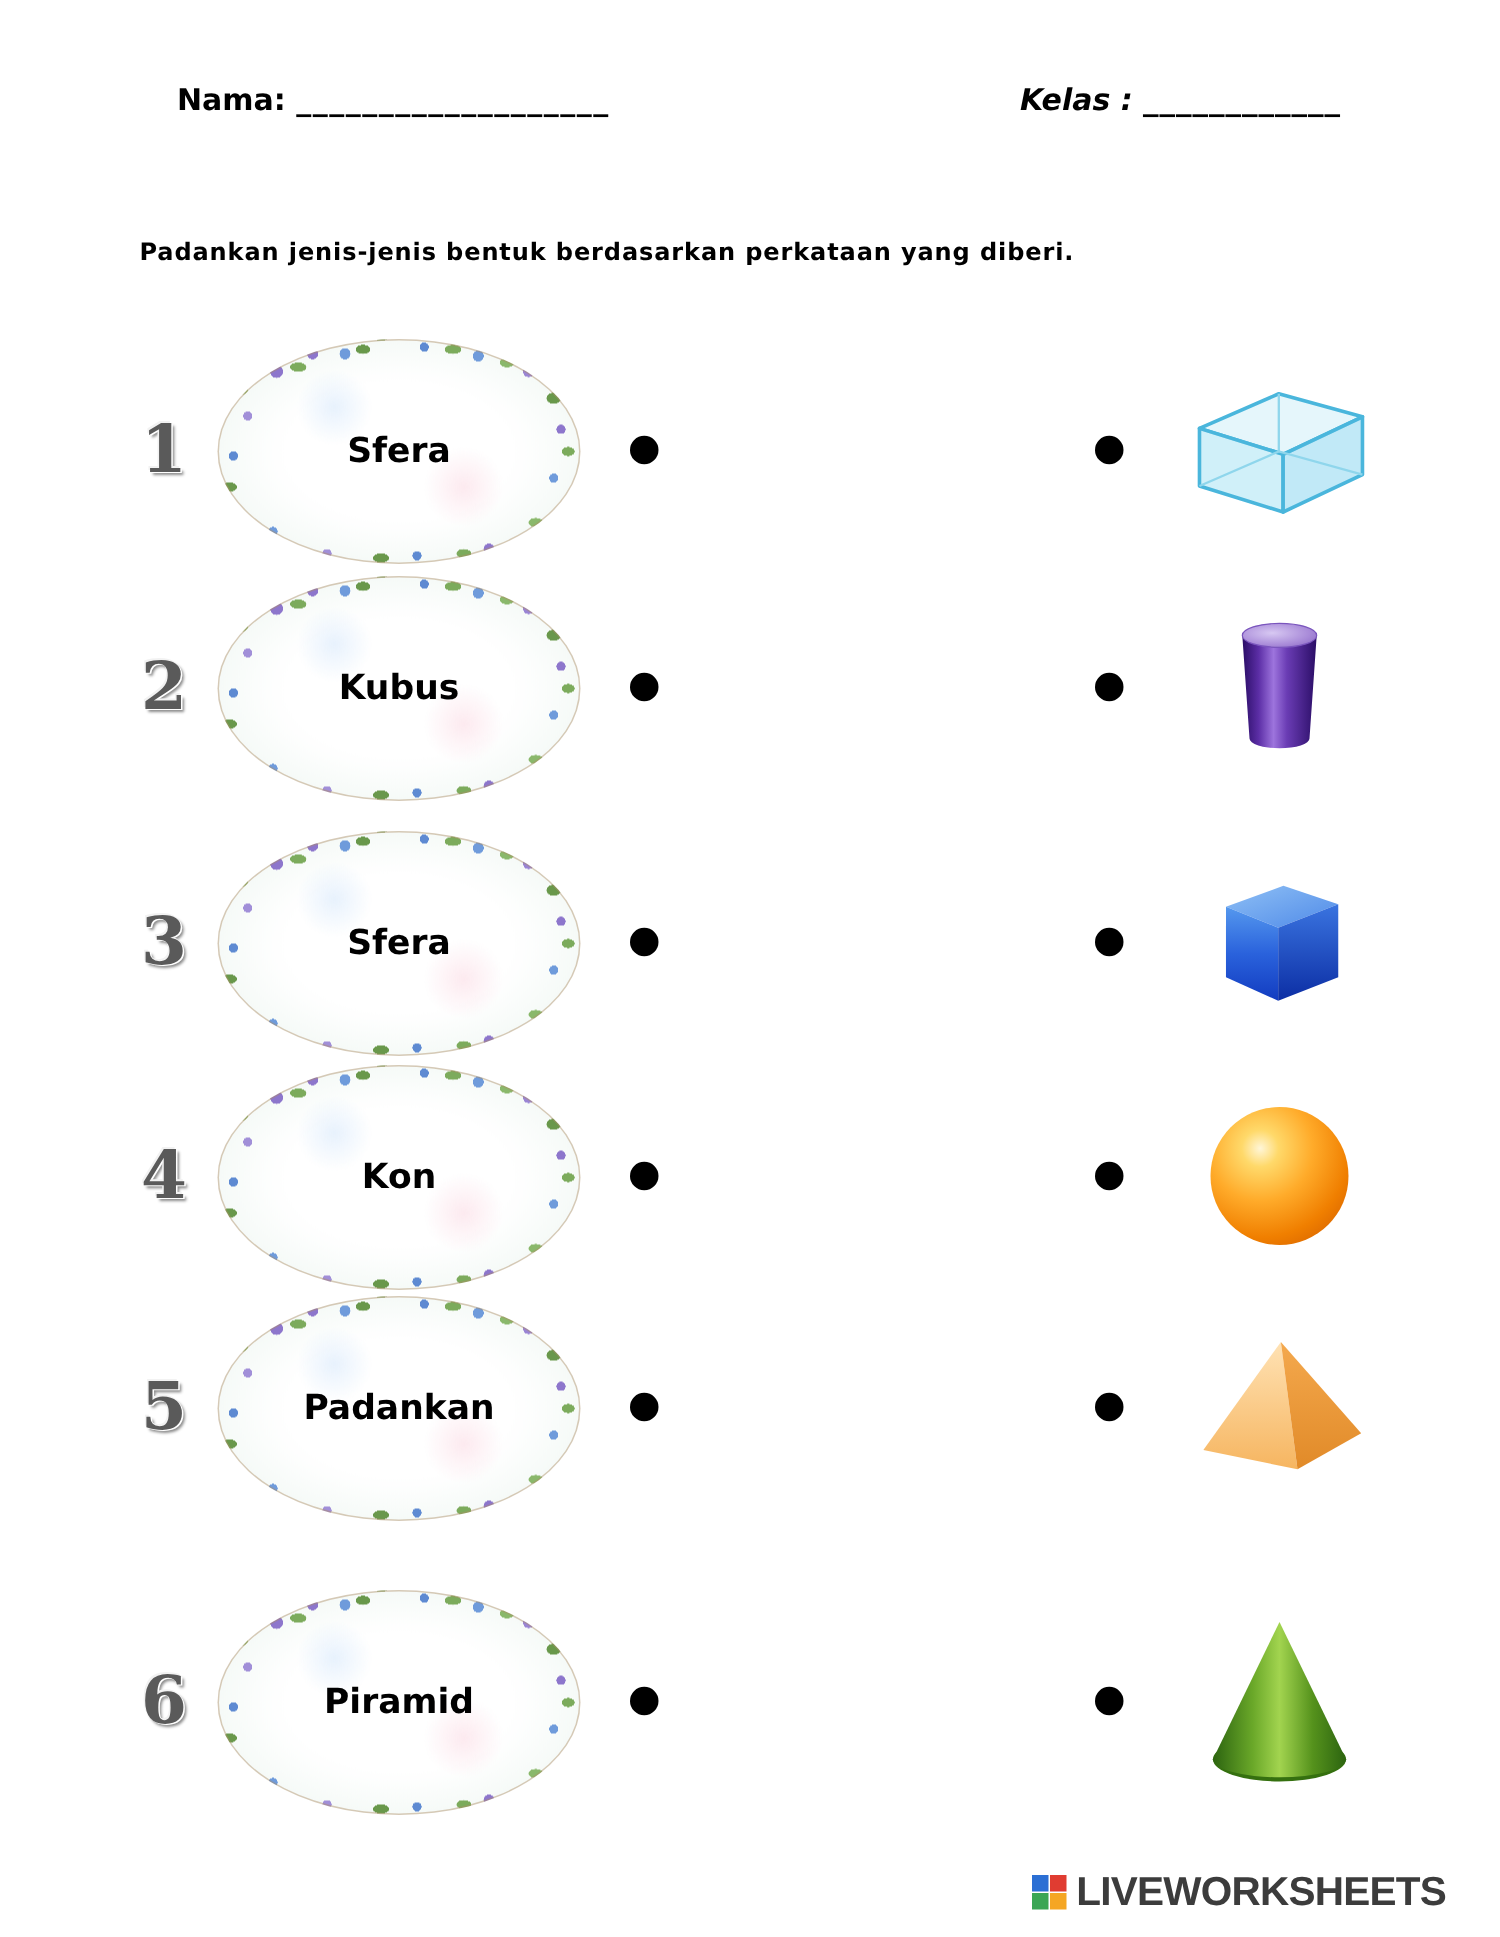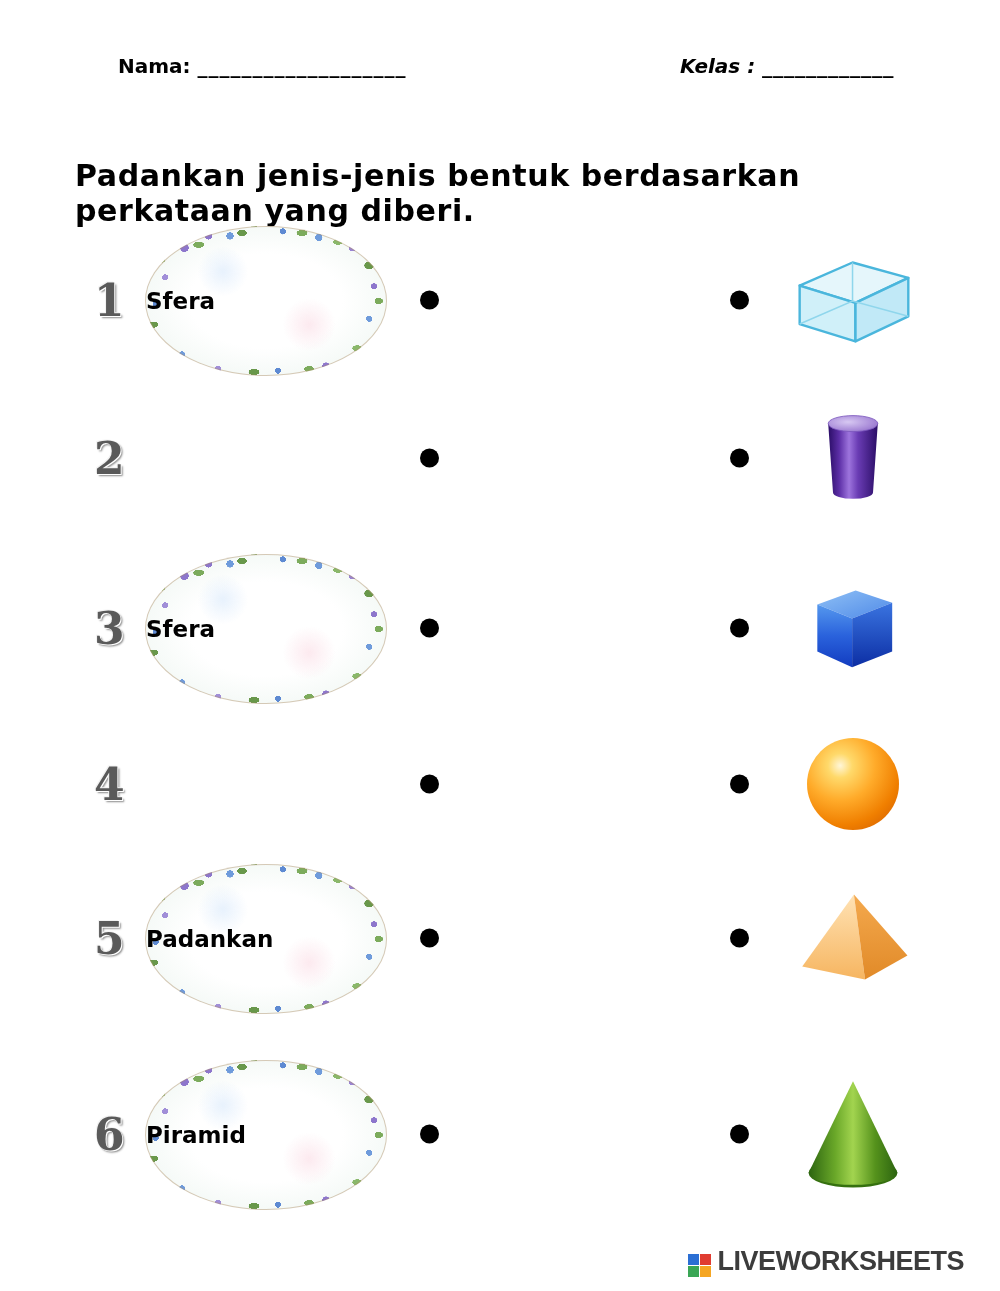--- a/index.html
+++ b/index.html
@@ -7,34 +7,34 @@
     position:relative;width:1000px;height:1291px;background:#ffffff;
     font-family:"DejaVu Sans", sans-serif;overflow:hidden;
   }
   
   .hdr-field{position:absolute;top:54px;font-size:20px;font-weight:bold;color:#000;}
   .hdr-nama{left:118px;}
   .hdr-kelas{left:680px;font-style:italic;}
   .hdr-line{font-weight:bold;letter-spacing:1px;}
   
   .instruction{
-    position:absolute;left:75px;top:158px;width:860px;
-    font-size:30px;font-weight:bold;color:#000;letter-spacing:0.6px;
+    position:absolute;left:93px;top:158px;width:860px;
+    font-size:16px;font-weight:bold;color:#000;letter-spacing:0.6px;
   }
   
   .row{position:absolute;left:90px;width:880px;height:152px;}
   .row1{top:224px}.row2{top:382px}.row3{top:552px}.row4{top:708px}.row5{top:862px}.row6{top:1058px}
   .num{
     position:absolute;left:4px;top:50%;transform:translateY(-50%);
     font-family:"DejaVu Serif", serif;font-size:44px;font-weight:bold;color:#5a5a5a;
     text-shadow:-1px -1px 0 #f2f2f2, 1px 1px 0 #ffffff, 2px 2px 2px #8a8a8a;
   }
   .wreath{
     position:absolute;left:55px;top:2px;width:240px;height:148px;border-radius:50%;
-    display:flex;align-items:center;justify-content:flex-start;
+    display:flex;align-items:center;justify-content:center;
     border:1px solid rgba(172,142,102,0.45);
     background:
       
       radial-gradient(circle 7px at 16% 14%, #8d76cc 60%, transparent 62%),
       radial-gradient(circle 5px at 8% 34%, #a18fd8 60%, transparent 62%),
       radial-gradient(circle 6px at 26% 6%, #8d76cc 60%, transparent 62%),
       radial-gradient(circle 6px at 86% 14%, #9a84d4 60%, transparent 62%),
       radial-gradient(circle 5px at 95% 40%, #8d76cc 60%, transparent 62%),
       radial-gradient(circle 5px at 30% 96%, #a18fd8 60%, transparent 62%),
       radial-gradient(circle 6px at 75% 94%, #8d76cc 60%, transparent 62%),
@@ -71,21 +71,21 @@
   .dot-right{left:640px;}
   .shape{
     position:absolute;left:678px;top:50%;transform:translateY(-50%);
     width:170px;display:flex;align-items:center;justify-content:center;
   }
   .sphere{
     width:92px;height:92px;border-radius:50%;
     background:radial-gradient(circle at 36% 30%, #fff6d8 0%, #ffd96a 14%, #ffab2a 40%, #f07f00 68%, #d86400 88%, #c65a00 100%);
   }
   
-  .footer{position:absolute;right:36px;bottom:14px;display:flex;align-items:flex-end;gap:6px;}
+  .footer{position:absolute;right:36px;bottom:14px;display:flex;align-items:center;gap:6px;}
   .logo-grid{display:inline-grid;grid-template-columns:11px 11px;gap:1px;}
   .sq{width:11px;height:11px;display:block;}
   .sq1{background:#2b6fd4}.sq2{background:#e03c31}.sq3{background:#3aa655}.sq4{background:#f5a623}
   .brand{
     font-family:"Liberation Sans", sans-serif;font-size:27px;font-weight:bold;
     color:#3c3c3c;letter-spacing:-0.5px;
   }
 </style>
 </head>
 <body>
@@ -120,20 +120,23 @@
         <g stroke="#8fd6ec" stroke-width="1.6" fill="none">
           <polyline points="9,73 64,49 122,65"></polyline>
           <line x1="64" y1="9" x2="64" y2="49"></line>
         </g>
       </svg>
     </div>
   </div>
 
   <div class="row row2">
     <div class="num">2</div>
+    <div class="wreath">
+      <span class="wreath-text">Kubus</span>
+    </div>
     <div class="dot dot-left"></div>
     <div class="dot dot-right"></div>
     <div class="shape">
       <svg viewBox="0 0 80 112" width="64" height="110">
         <defs>
           <linearGradient id="cylG" x1="0" y1="0" x2="1" y2="0">
             <stop offset="0" stop-color="#2a0d66"></stop>
             <stop offset="0.22" stop-color="#5c2ea6"></stop>
             <stop offset="0.42" stop-color="#9d74dd"></stop>
             <stop offset="0.6" stop-color="#6a3cb4"></stop>
@@ -177,20 +180,23 @@
         </defs>
         <polygon points="13,25 57,9 99,23 53,41" fill="url(#cbT)"></polygon>
         <polygon points="13,25 53,41 53,97 13,79" fill="url(#cbF)"></polygon>
         <polygon points="53,41 99,23 99,79 53,97" fill="url(#cbR)"></polygon>
       </svg>
     </div>
   </div>
 
   <div class="row row4">
     <div class="num">4</div>
+    <div class="wreath">
+      <span class="wreath-text">Kon</span>
+    </div>
     <div class="dot dot-left"></div>
     <div class="dot dot-right"></div>
     <div class="shape">
       <div class="sphere"></div>
     </div>
   </div>
 
   <div class="row row5">
     <div class="num">5</div>
     <div class="wreath">

